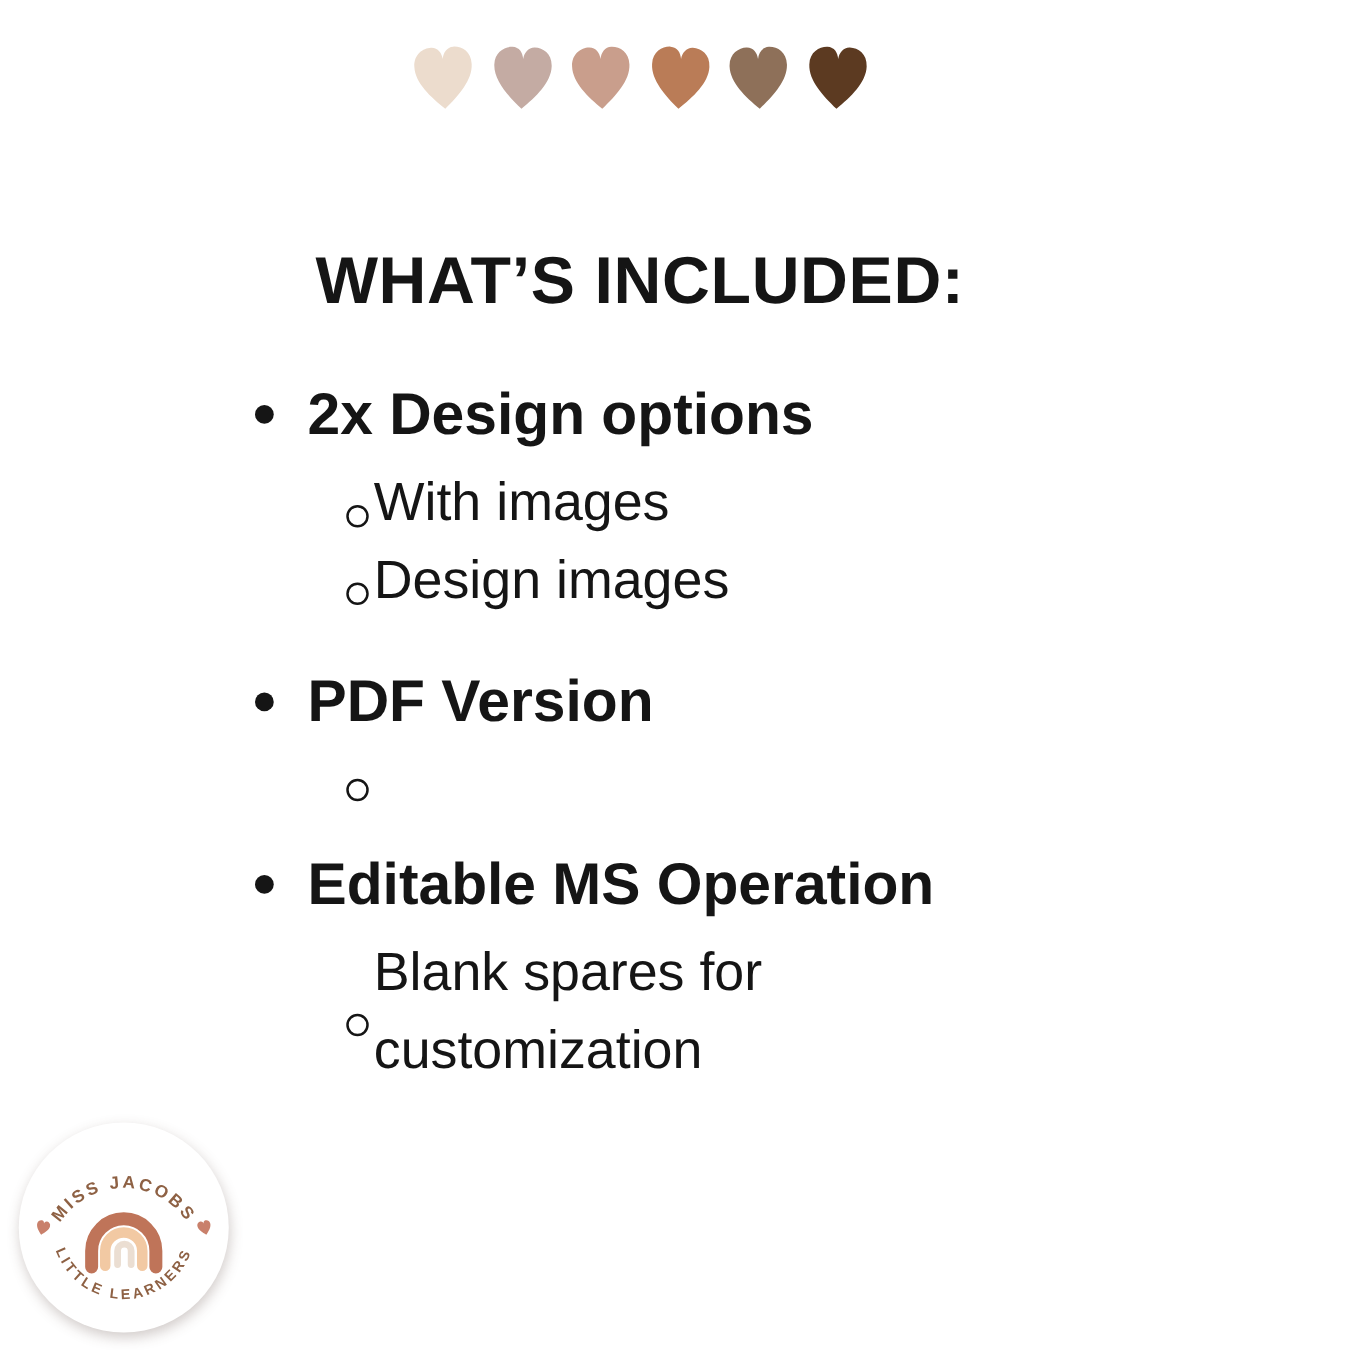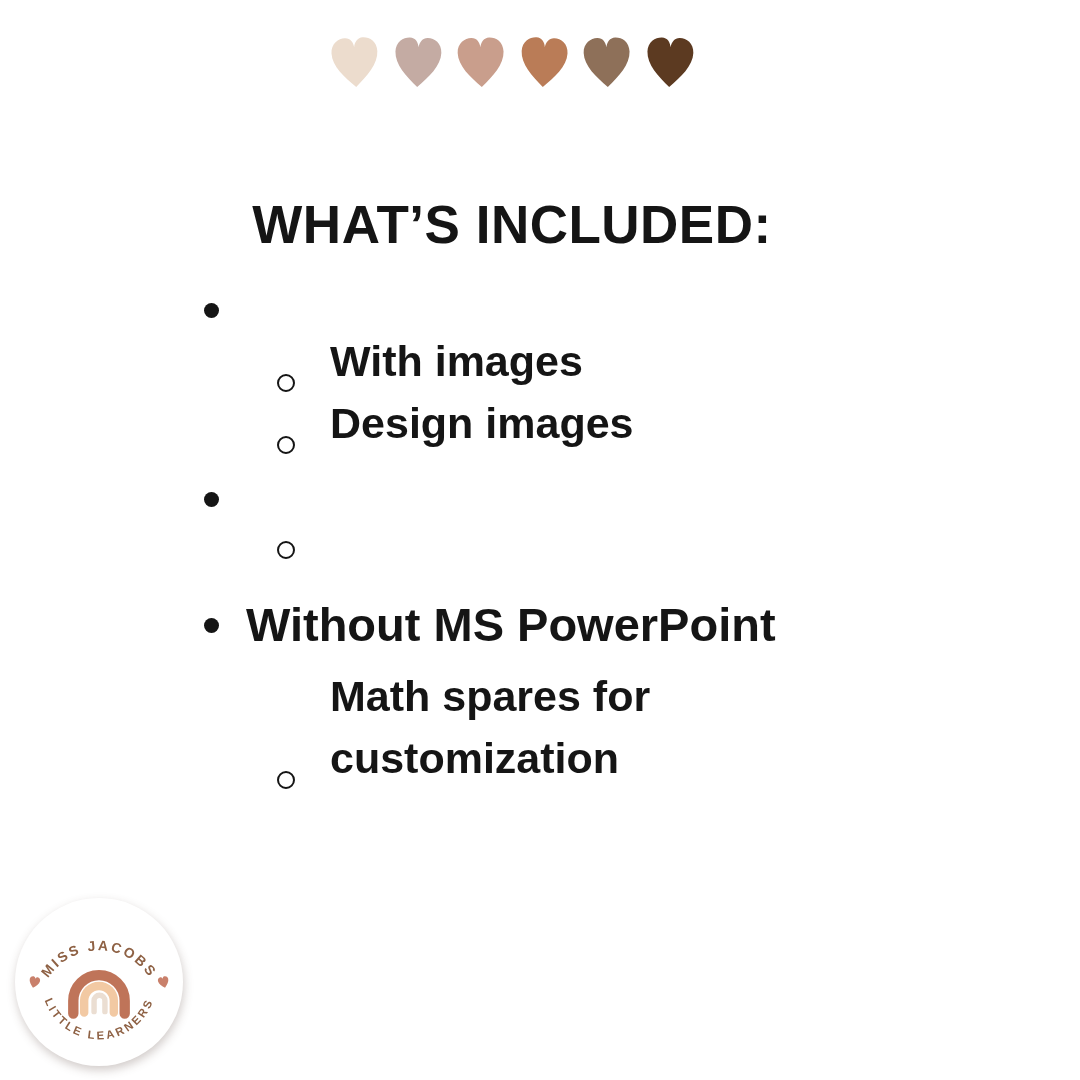--- a/index.html
+++ b/index.html
@@ -61,24 +61,24 @@
   .bullet-dot {
     width: 15px;
     height: 15px;
     border-radius: 50%;
     background: #151515;
     flex-shrink: 0;
   }
   .subs { margin: 12px 0 0 73px; }
   .sub {
     display: flex;
-    align-items: flex-end;
-    gap: 35px;
+    align-items: center;
+    gap: 4px;
     font-size: 43px;
-    font-weight: 700;
+    font-weight: 400;
     line-height: 62px;
   }
   .bullet-circle {
     width: 14px;
     height: 14px;
     border: 2.5px solid #151515;
     border-radius: 50%;
     flex-shrink: 0;
     margin-top: 22px;
     background: transparent;
@@ -124,53 +124,55 @@
     </svg>
   </div>
 
   <h1 class="title">WHAT’S INCLUDED:</h1>
 
   <div class="list">
 
     <div class="item">
       <div class="item-label">
         <span class="bullet-dot"></span>
+        <span>2x Design options</span>
       </div>
       <div class="subs">
         <div class="sub">
           <span class="bullet-circle"></span>
           <span class="sub-text">With images</span>
         </div>
         <div class="sub">
           <span class="bullet-circle"></span>
           <span class="sub-text">Design images</span>
         </div>
       </div>
     </div>
 
     <div class="item">
       <div class="item-label">
         <span class="bullet-dot"></span>
+        <span>PDF Version</span>
       </div>
       <div class="subs">
         <div class="sub">
           <span class="bullet-circle"></span>
         </div>
       </div>
     </div>
 
     <div class="item">
       <div class="item-label">
         <span class="bullet-dot"></span>
-        <span>Without MS PowerPoint</span>
+        <span>Editable MS Operation</span>
       </div>
       <div class="subs">
         <div class="sub">
           <span class="bullet-circle"></span>
-          <span class="sub-text">Math spares for
+          <span class="sub-text">Blank spares for
 customization</span>
         </div>
       </div>
     </div>
 
   </div>
 
   <div class="logo-badge">
     <svg viewBox="0 0 170 170">
       <defs>

